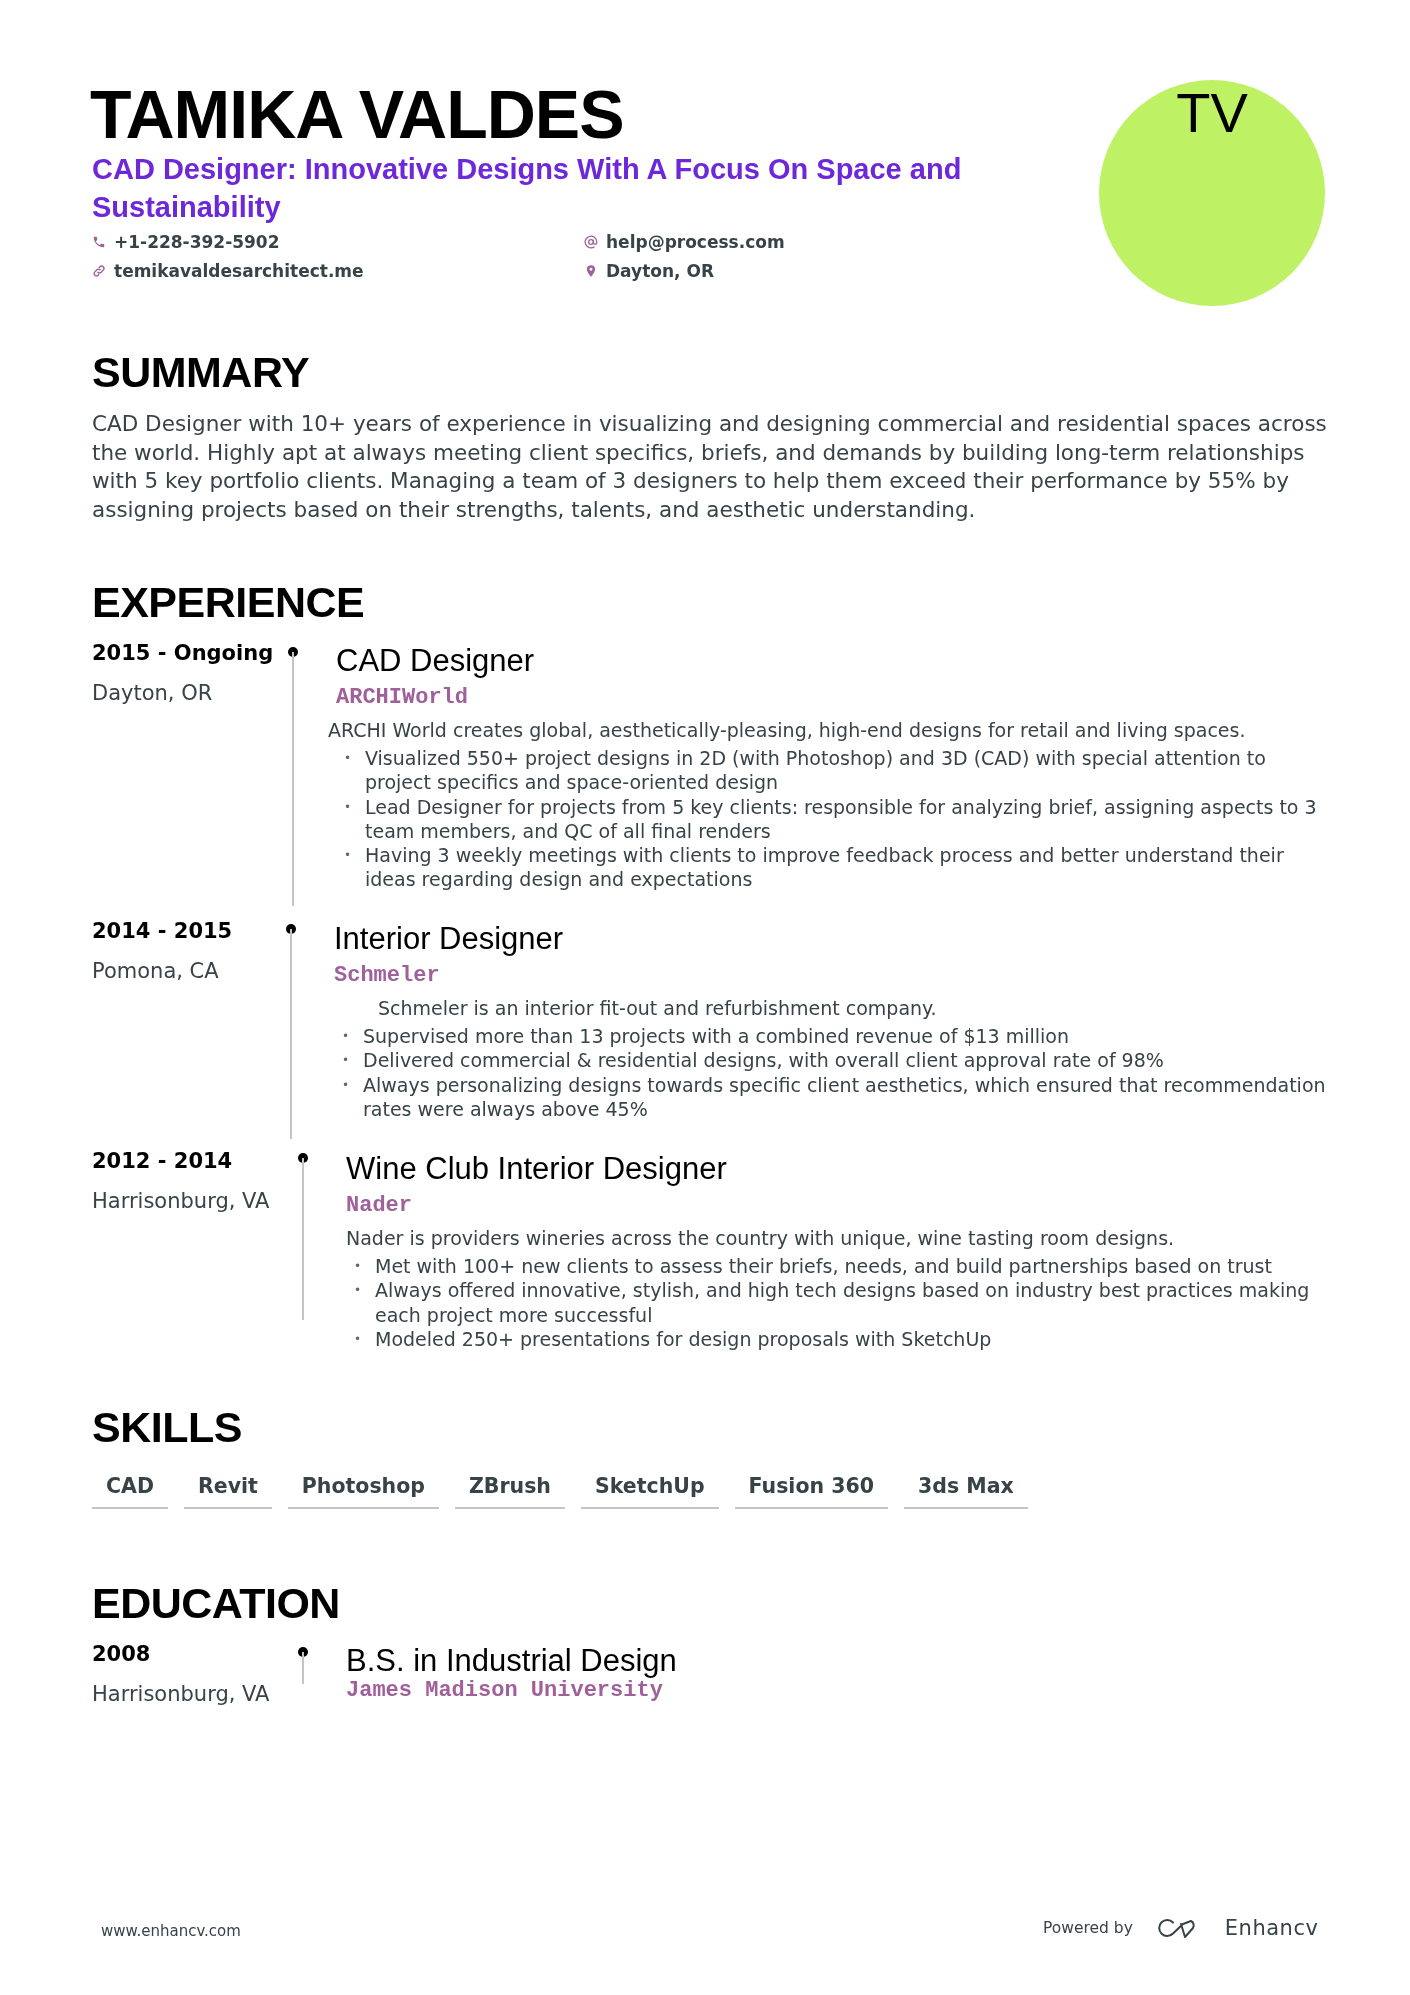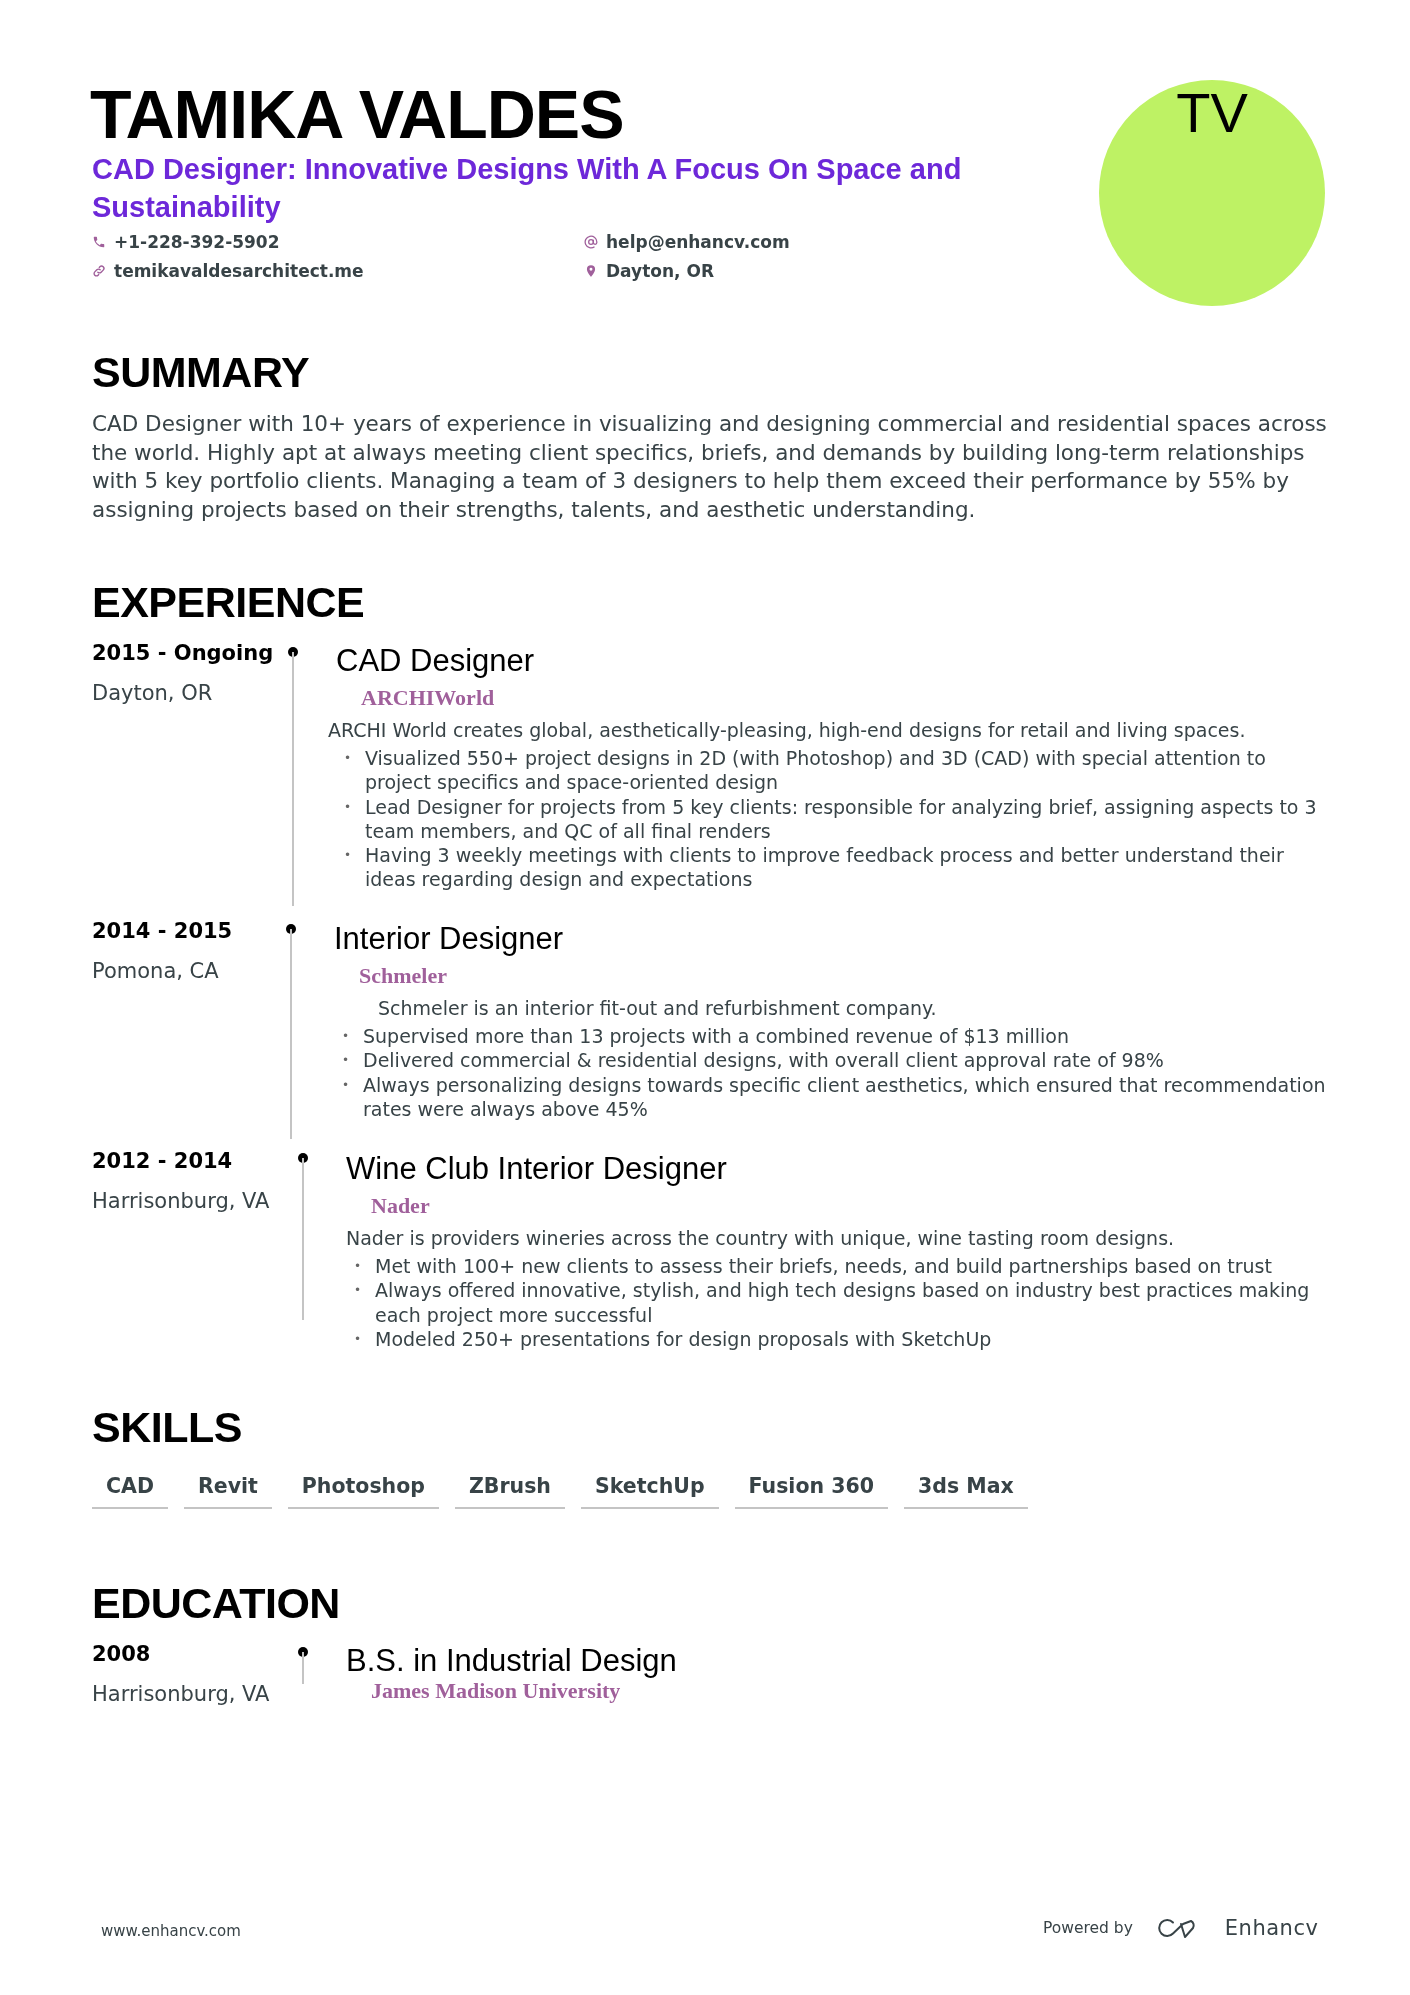--- a/index.html
+++ b/index.html
@@ -17,21 +17,21 @@
 
   .section-title { left: 92px; font-family: "Liberation Sans", sans-serif; font-weight: 700; font-size: 43px; letter-spacing: -0.5px; color: #000000; line-height: 50px; }
   .summary { left: 92px; top: 410px; width: 1245px; font-size: 21.5px; line-height: 28.5px; color: #384347; }
 
   .date { left: 92px; font-size: 21px; font-weight: 700; color: #000000; line-height: 26px; white-space: nowrap; }
   .loc { left: 92px; font-size: 21px; color: #384347; line-height: 26px; white-space: nowrap; }
   .tl-dot { width: 10px; height: 10px; border-radius: 50%; background: #000; }
   .tl-line { width: 2px; background: #c4c4c4; }
 
   .job-title { font-family: "Liberation Sans", sans-serif; font-size: 31px; color: #000000; line-height: 38px; white-space: nowrap; }
-  .company { font-family: Liberation Serif, serif; font-weight: 700; font-size: 22px; color: #a0609b; line-height: 28px; white-space: nowrap; margin-left: 25px; }
+  .company { font-family: Liberation Mono, monospace; font-weight: 700; font-size: 22px; color: #a0609b; line-height: 28px; white-space: nowrap; }
   .desc { font-size: 19px; color: #384347; line-height: 24px; white-space: nowrap; }
   .bullets { list-style: none; font-size: 19px; line-height: 24.3px; color: #384347; }
   .bullets li { position: relative; padding-left: 29px; }
   .bullets li::before { content: "\2022"; position: absolute; left: 8px; top: 0; font-size: 12px; color: #666; }
 
   .skills { left: 92px; top: 1469px; display: flex; gap: 16px; }
   .skill { font-size: 20.5px; font-weight: 700; color: #384347; padding: 4px 14px 8px 14px; border-bottom: 2px solid #c4c4c4; line-height: 26px; white-space: nowrap; }
 
   .footer-left { left: 101px; top: 1922px; font-size: 15px; color: #384347; }
   .footer-right { left: 1043px; top: 1916px; display: flex; align-items: center; gap: 22px; font-size: 15.5px; color: #384347; }
@@ -58,21 +58,21 @@
     </svg>
   <span>temikavaldesarchitect.me</span>
 </div>
 <div class="abs contact" style="left:584px; top:231px;">
   <svg viewBox="0 0 24 24">
       <g fill="none" stroke="#a0609b" stroke-width="2.2">
         <circle cx="12" cy="12" r="4"></circle>
         <path d="M16 8v5a3 3 0 0 0 6 0v-1a10 10 0 1 0-4 8"></path>
       </g>
     </svg>
-  <span>help@enhancv.com</span>
+  <span>help@process.com</span>
 </div>
 <div class="abs contact" style="left:584px; top:260px;">
   <svg viewBox="0 0 24 24">
       <path fill="#a0609b" d="M12 2a7 7 0 0 0-7 7c0 5.2 7 13 7 13s7-7.8 7-13a7 7 0 0 0-7-7zm0 9.5A2.5 2.5 0 1 1 12 6.5a2.5 2.5 0 0 1 0 5z"></path>
     </svg>
   <span>Dayton, OR</span>
 </div>
 
 <div class="abs avatar">
   <span>TV</span>

